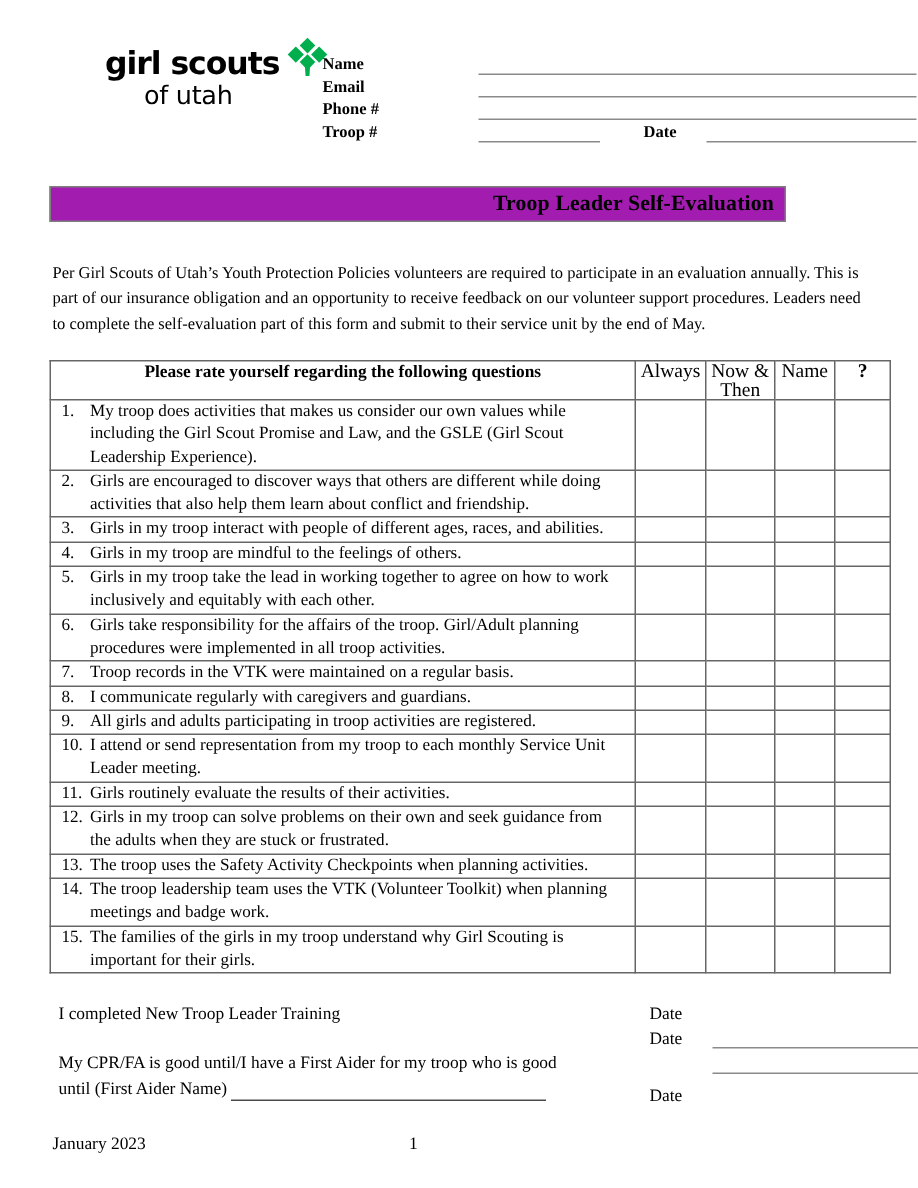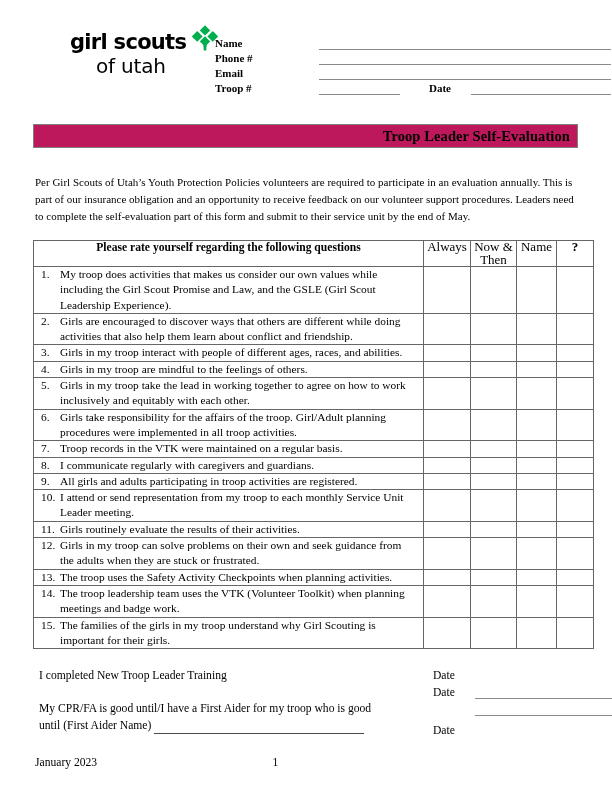--- a/index.html
+++ b/index.html
@@ -44,21 +44,21 @@
   }
   .logo-line1 {
     font-size: 21px;
     font-weight: 700;
     letter-spacing: -0.7px;
     color: #000;
     display: block;
     padding-left: 2px;
   }
   .logo-line2 {
-    font-size: 20px;
+    font-size: 17px;
     font-weight: 400;
     letter-spacing: -0.2px;
     color: #000;
     display: block;
     padding-left: 28px;
     margin-top: 3px;
   }
   .trefoil {
     position: absolute;
     left: 122px;
@@ -104,23 +104,23 @@
     font-size: 11px;
     line-height: 14px;
   }
   .line-date { left: 256px; width: 140px; }
 
   
   .title-bar {
     position: absolute;
     left: 33px;
     top: 124px;
-    width: 545px;
+    width: 491px;
     height: 24px;
-    background: #be185d;
+    background: #a21caf;
     border: 1px solid #7f7f7f;
     box-sizing: border-box;
     padding-left: 48px;
   }
   .title-bar-text {
     position: absolute;
     right: 7px;
     top: 3px;
     font-size: 14.5px;
     font-weight: 700;
@@ -283,26 +283,26 @@
         </span>
       </div>
     </div>
 
     <div class="fields">
       <div class="field-row">
         <span class="field-label">Name</span>
         <span class="field-line line-name"></span>
       </div>
       <div class="field-row">
+        <span class="field-label">Email</span>
+        <span class="field-line line-email"></span>
+      </div>
+      <div class="field-row">
         <span class="field-label">Phone #</span>
         <span class="field-line line-phone"></span>
-      </div>
-      <div class="field-row">
-        <span class="field-label">Email</span>
-        <span class="field-line line-email"></span>
       </div>
       <div class="field-row">
         <span class="field-label">Troop #</span>
         <span class="field-line line-troop"></span>
         <span class="date-label">Date</span>
         <span class="field-line line-date"></span>
       </div>
     </div>
   </div>
 

